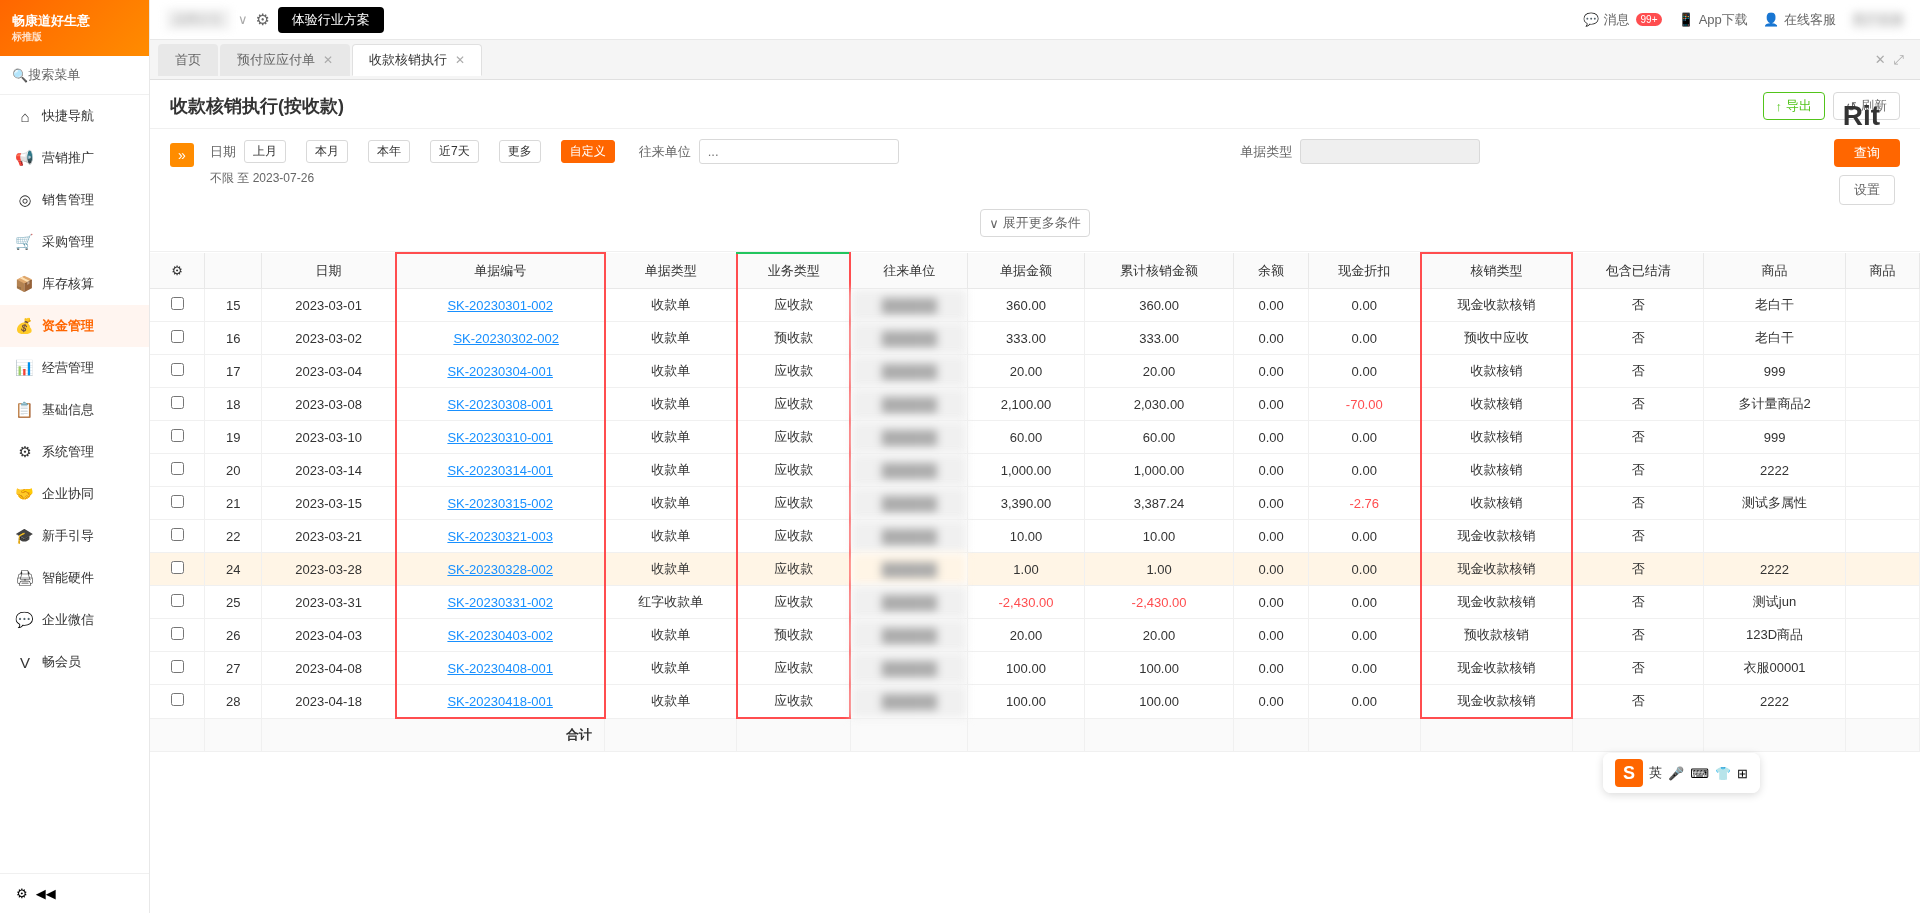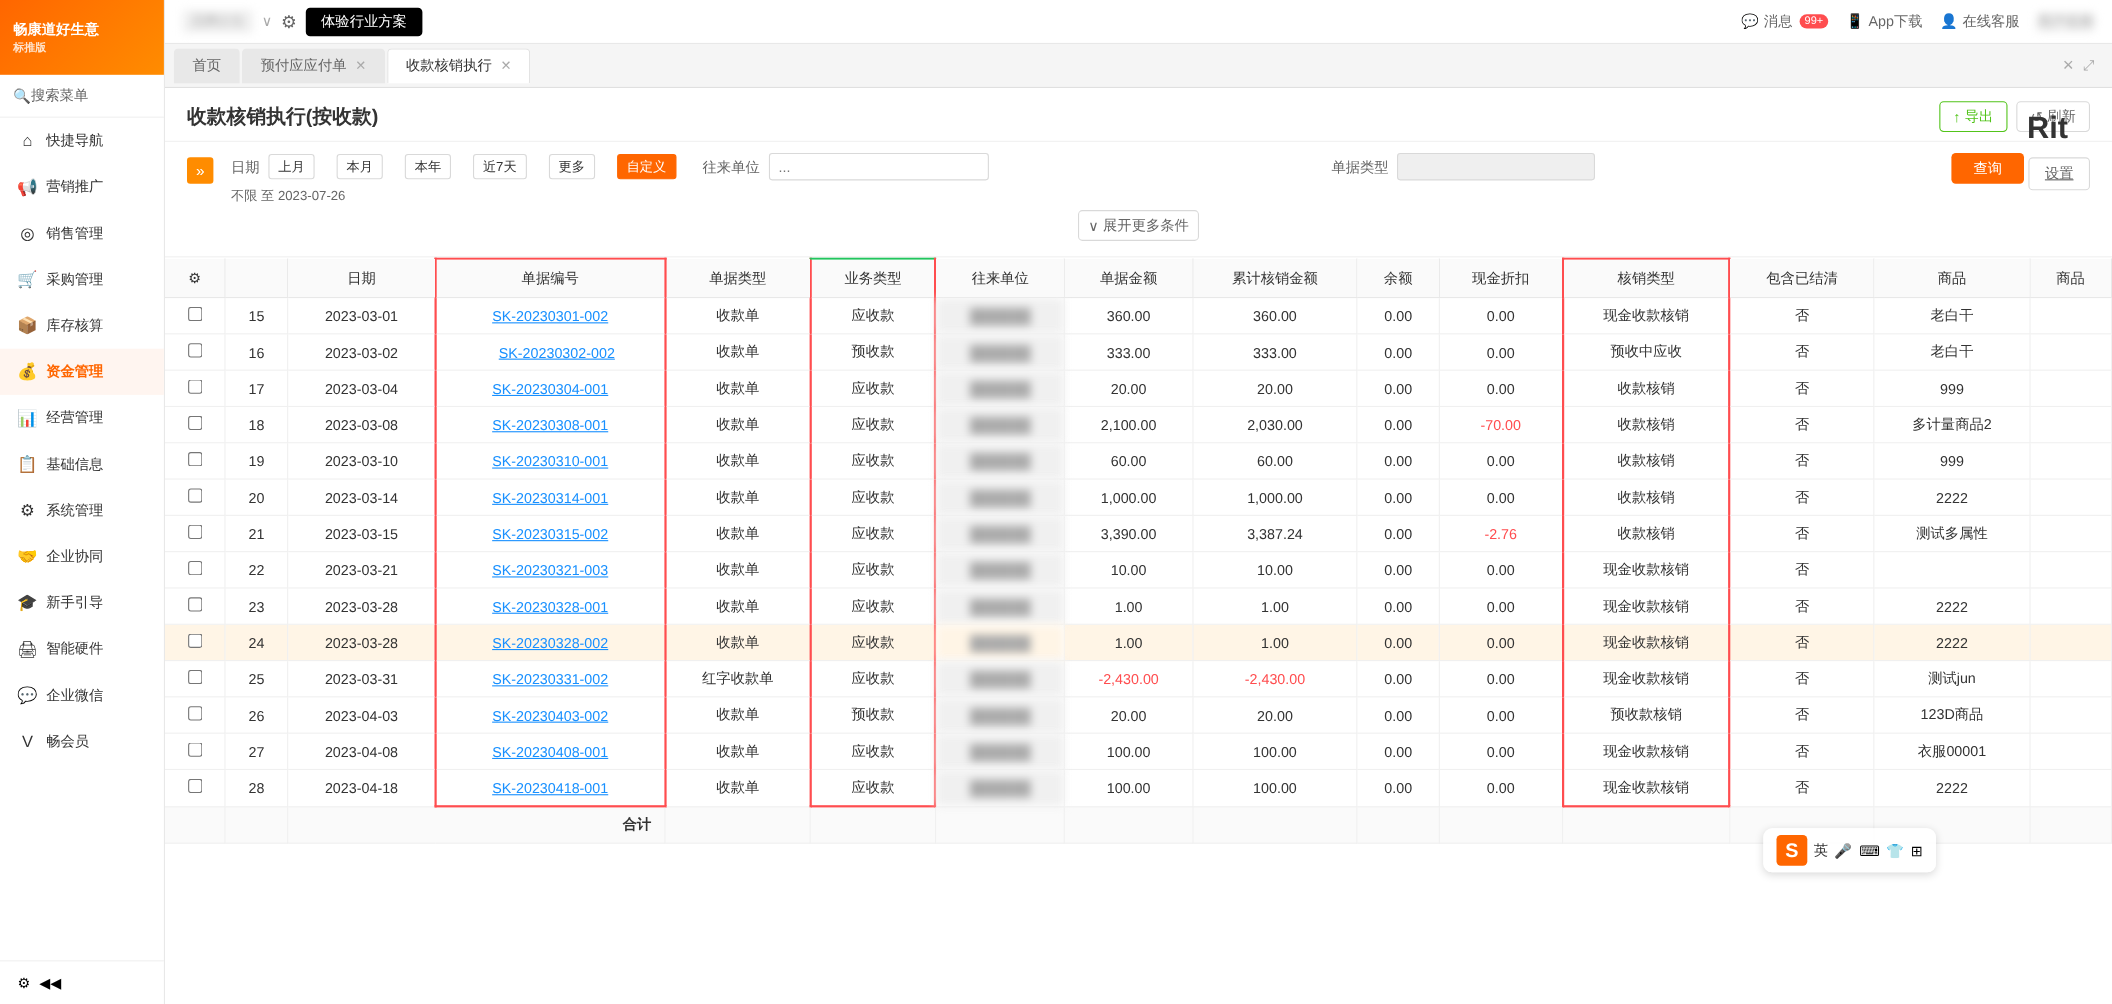--- a/index.html
+++ b/index.html
@@ -1,20 +1,20 @@
 <!DOCTYPE html>
 <html><head>
   <meta charset="utf-8">
   <style>
     * { box-sizing: border-box; margin: 0; padding: 0; font-family: 'Microsoft YaHei', Arial, sans-serif; font-size: 13px; }
     body { display: flex; height: 913px; overflow: hidden; background: #f5f5f5; }
 
     
     .sidebar { width: 150px; background: #fff; display: flex; flex-direction: column; border-right: 1px solid #e8e8e8; flex-shrink: 0; }
-    .sidebar-logo { height: 68px; background: linear-gradient(135deg, #ff6600, #ff8c00); display: flex; align-items: center; padding: 0 12px; color: #fff; font-weight: bold; font-size: 14px; }
+    .sidebar-logo { height: 56px; background: linear-gradient(135deg, #ff6600, #ff8c00); display: flex; align-items: center; padding: 0 12px; color: #fff; font-weight: bold; font-size: 14px; }
     .sidebar-logo .logo-sub { font-size: 10px; opacity: 0.8; }
     .sidebar-search { display: flex; align-items: center; padding: 10px 12px; color: #666; cursor: pointer; border-bottom: 1px solid #f0f0f0; }
     .sidebar-item { display: flex; align-items: center; padding: 12px 16px; color: #333; cursor: pointer; gap: 8px; }
     .sidebar-item.active { background: #fff5f0; color: #ff6600; font-weight: bold; }
     .sidebar-icon { width: 18px; height: 18px; display: flex; align-items: center; justify-content: center; font-size: 15px; }
     .sidebar-bottom { margin-top: auto; display: flex; align-items: center; padding: 12px 16px; gap: 8px; border-top: 1px solid #f0f0f0; }
 
     
     .main { flex: 1; display: flex; flex-direction: column; overflow: hidden; }
 
@@ -49,22 +49,22 @@
     .filter-area { padding: 10px 20px; background: #fff; border-bottom: 1px solid #f0f0f0; }
     .filter-row2 { display: flex; align-items: center; gap: 8px; margin-bottom: 6px; }
     .filter-label { color: #666; white-space: nowrap; }
     .date-btns { display: flex; gap: 20px; align-items: center; }
     .date-btn { padding: 2px 8px; border: 1px solid #d9d9d9; border-radius: 3px; cursor: pointer; color: #333; background: #fff; font-size: 12px; }
     .date-btn.custom { background: #ff6600; color: #fff; border-color: #ff6600; }
     .date-range { color: #666; font-size: 12px; margin-top: 2px; }
     .filter-input { border: 1px solid #d9d9d9; border-radius: 3px; padding: 4px 8px; width: 200px; color: #333; }
     .filter-select { border: 1px solid #d9d9d9; border-radius: 3px; padding: 4px 8px; width: 180px; color: #333; appearance: none; }
     .btn-query { background: #ff6600; color: #fff; border: none; padding: 5px 20px; border-radius: 4px; cursor: pointer; font-size: 13px; }
-    .btn-settings { border: 1px solid #d9d9d9; color: #666; padding: 5px 14px; border-radius: 4px; cursor: pointer; background: #fff; font-size: 13px; margin-top: 4px; display: block; text-decoration: underline; }
-    .filter-right { margin-left: auto; display: flex; flex-direction: row; align-items: flex-start; gap: 4px; }
+    .btn-settings { border: 1px solid #d9d9d9; color: #666; padding: 5px 14px; border-radius: 4px; cursor: pointer; background: #fff; font-size: 13px; margin-top: 4px; display: block; }
+    .filter-right { margin-left: auto; display: flex; flex-direction: column; align-items: center; gap: 4px; }
     .expand-row { display: flex; justify-content: center; padding: 4px 0; }
     .filter-collapse-btn { background: none; border: 1px solid #d9d9d9; padding: 4px 8px; border-radius: 4px; cursor: pointer; color: #666; display: flex; align-items: center; gap: 4px; font-size: 12px; }
 
     
     .table-container { flex: 1; overflow: auto; }
     table { width: 100%; border-collapse: collapse; font-size: 13px; }
     thead tr { background: #fafafa; }
     th { padding: 8px 12px; text-align: center; border-bottom: 1px solid #e8e8e8; border-right: 1px solid #e8e8e8; color: #333; font-weight: 500; white-space: nowrap; position: sticky; top: 0; background: #fafafa; z-index: 1; }
     td { padding: 7px 12px; text-align: center; border-bottom: 1px solid #f0f0f0; border-right: 1px solid #f0f0f0; color: #333; white-space: nowrap; }
     tr.highlighted td { background: #fff5e6; }
@@ -413,37 +413,20 @@
               <td class="blurred">██████</td>
               <td>10.00</td>
               <td>10.00</td>
               <td>0.00</td>
               <td>0.00</td>
               <td style="border-left:2px solid #ff4d4f;border-right:2px solid #ff4d4f;">现金收款核销</td>
               <td>否</td>
               <td></td>
               <td></td>
             </tr>
-            <tr>
-              <td><input type="checkbox" style=""></td>
-              <td>23</td>
-              <td>2023-03-28</td>
-              <td style="border-left:2px solid #ff4d4f;border-right:2px solid #ff4d4f;"><a class="link">SK-20230328-001</a></td>
-              <td>收款单</td>
-              <td style="border-left:2px solid #ff4d4f;border-right:2px solid #ff4d4f;">应收款</td>
-              <td class="blurred">██████</td>
-              <td>1.00</td>
-              <td>1.00</td>
-              <td>0.00</td>
-              <td>0.00</td>
-              <td style="border-left:2px solid #ff4d4f;border-right:2px solid #ff4d4f;">现金收款核销</td>
-              <td>否</td>
-              <td>2222</td>
-              <td></td>
-            </tr>
             <tr class="highlighted">
               <td><input type="checkbox" style=""></td>
               <td>24</td>
               <td>2023-03-28</td>
               <td style="border-left:2px solid #ff4d4f;border-right:2px solid #ff4d4f;"><a class="link">SK-20230328-002</a></td>
               <td>收款单</td>
               <td style="border-left:2px solid #ff4d4f;border-right:2px solid #ff4d4f;">应收款</td>
               <td class="blurred">██████</td>
               <td>1.00</td>
               <td>1.00</td>

